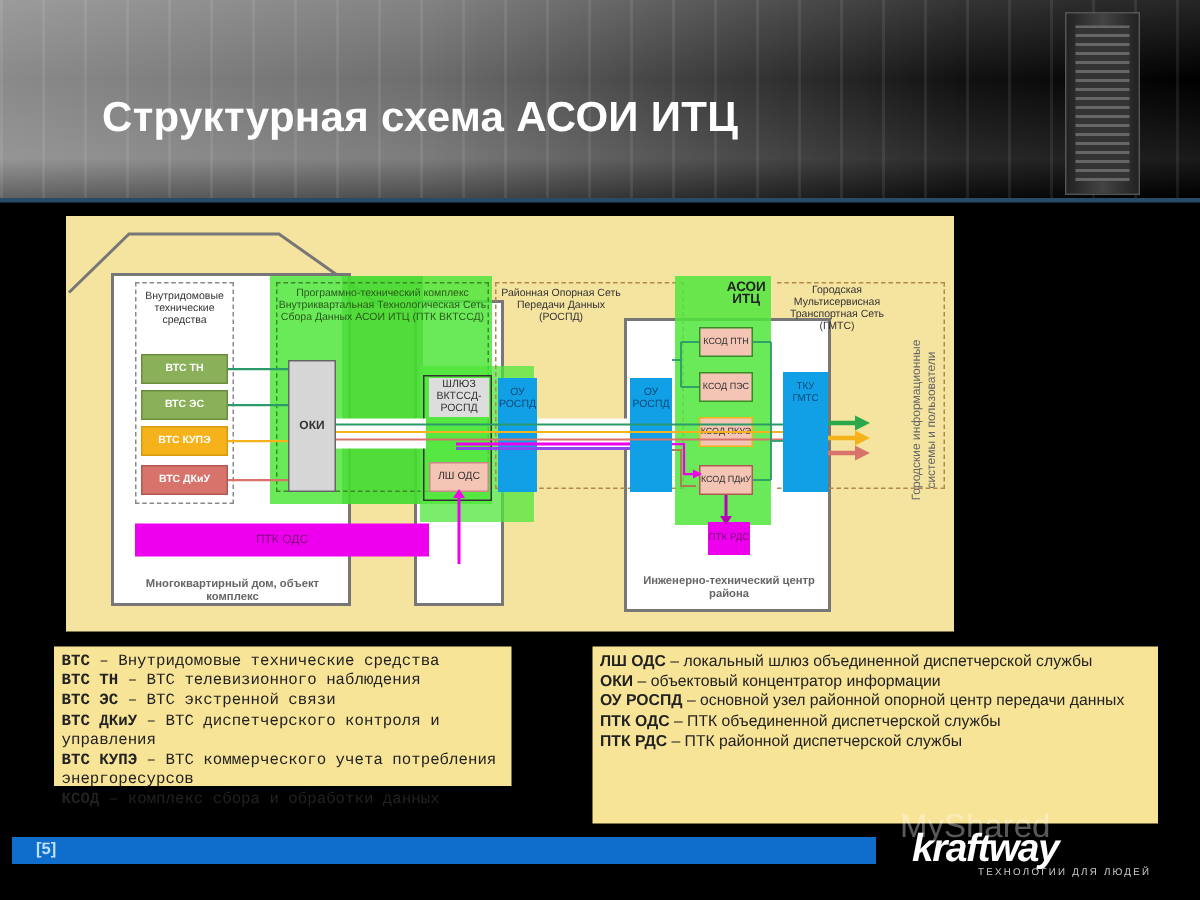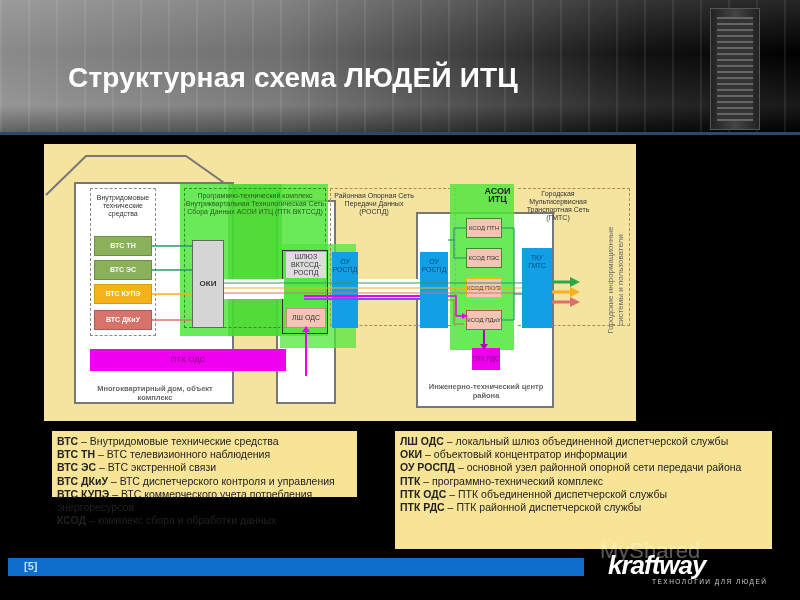--- a/index.html
+++ b/index.html
@@ -32,21 +32,21 @@
   .logo{position:absolute;left:608px;top:550px;font-size:26px;font-weight:bold;color:#fff;font-style:italic;letter-spacing:-1px;}
   .slogan{position:absolute;left:652px;top:578px;font-size:6.5px;color:#ccc;letter-spacing:1.5px;}
   .wm{position:absolute;left:600px;top:538px;font-size:22px;color:rgba(255,255,255,0.35);}
 </style>
 </head>
 <body>
 
 <div class="hdr"></div>
 <div class="rack"></div>
 <div class="hdr-line"></div>
-<div class="title">Структурная схема ЛЮДЕЙ ИТЦ</div>
+<div class="title">Структурная схема АСОИ ИТЦ</div>
 
 <div class="panel">
 
   <svg class="abs" style="left:0;top:0" width="592" height="277">
     <polyline points="2,51 42,12 142,12 210,60" fill="none" stroke="#777" stroke-width="2"></polyline>
   </svg>
 
   <div class="box" style="left:30px;top:38px;width:160px;height:222px;background:#fff;border:2px solid #777;"></div>
 
   <div class="box" style="left:232px;top:56px;width:60px;height:204px;background:#fff;border:2px solid #777;"></div>
@@ -127,34 +127,33 @@
     <polygon points="526,133 536,138 526,143" fill="#2aa84a"></polygon>
     <line x1="508" y1="148" x2="528" y2="148" stroke="#f5b21a" stroke-width="3"></line>
     <polygon points="526,143 536,148 526,153" fill="#f5b21a"></polygon>
     <line x1="508" y1="158" x2="528" y2="158" stroke="#d7736a" stroke-width="3"></line>
     <polygon points="526,153 536,158 526,163" fill="#d7736a"></polygon>
   </svg>
 
   <div class="t" style="left:512px;top:126px;width:120px;transform:rotate(-90deg);transform-origin:center;font-size:8px;color:#666;line-height:10px;">Городские информационные системы и пользователи</div>
 </div>
 
-<div class="leg" style="left:52px;top:431px;width:305px;height:66px;">
+<div class="leg" style="left:36px;top:431px;width:305px;height:93px;font-family:Liberation Mono, monospace;">
   <div><b>ВТС</b><span> – Внутридомовые технические средства</span></div>
   <div><b>ВТС ТН</b><span>  –  ВТС телевизионного наблюдения</span></div>
   <div><b>ВТС ЭС</b><span>  –  ВТС экстренной связи</span></div>
   <div><b>ВТС ДКиУ</b><span>  –  ВТС диспетчерского контроля и управления</span></div>
   <div><b>ВТС КУПЭ</b><span> –  ВТС коммерческого учета потребления энергоресурсов</span></div>
   <div><b>КСОД</b><span> – комплекс сбора и обработки данных</span></div>
 </div>
 
 <div class="leg" style="left:395px;top:431px;width:377px;height:118px;">
   <div><b>ЛШ ОДС</b><span> – локальный шлюз объединенной диспетчерской службы</span></div>
   <div><b>ОКИ</b><span> – объектовый концентратор информации</span></div>
-  <div><b>ОУ РОСПД</b><span> – основной узел районной опорной сети передачи района</span></div>
-  <div><b>ПТК</b><span>  – программно-технический комплекс</span></div>
+  <div><b>ОУ РОСПД</b><span> – основной узел районной опорной центр передачи данных</span></div>
   <div><b>ПТК ОДС</b><span> – ПТК объединенной диспетчерской службы</span></div>
   <div><b>ПТК РДС</b><span> – ПТК районной диспетчерской службы</span></div>
 </div>
 
 <div class="footer">
   <span class="pg">[5]</span>
 </div>
 <div class="wm">MyShared</div>
 <div class="logo">kraftway</div>
 <div class="slogan">ТЕХНОЛОГИИ ДЛЯ ЛЮДЕЙ</div>

